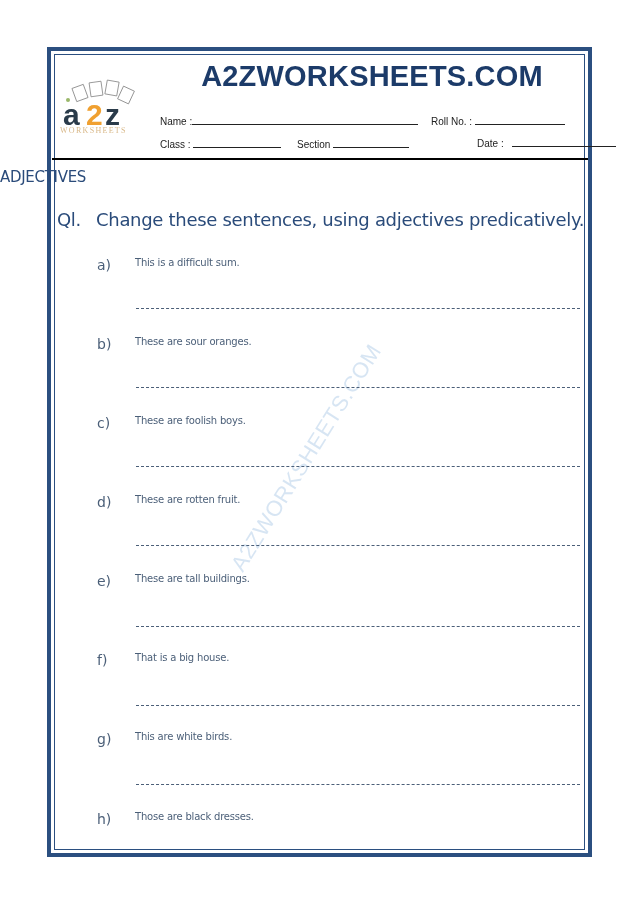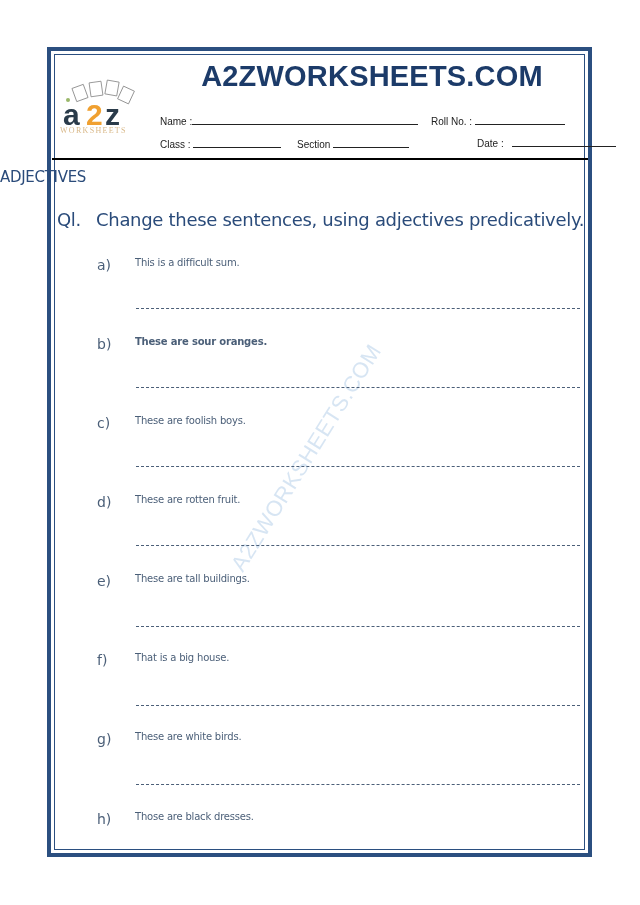--- a/index.html
+++ b/index.html
@@ -78,21 +78,21 @@
 
 <div class="watermark">A2ZWORKSHEETS.COM</div>
 
 <div>
   <div class="item-label" style="top:257px;">a)</div>
   <div class="item-text" style="top:257px;">This is a difficult sum.</div>
   <div class="answer-line" style="top:308px;"></div>
 </div>
 <div>
   <div class="item-label" style="top:336px;">b)</div>
-  <div class="item-text" style="top:336px;font-weight:bold;">These are sour oranges.</div>
+  <div class="item-text" style="top:336px;">These are sour oranges.</div>
   <div class="answer-line" style="top:387px;"></div>
 </div>
 <div>
   <div class="item-label" style="top:415px;">c)</div>
   <div class="item-text" style="top:415px;">These are foolish boys.</div>
   <div class="answer-line" style="top:466px;"></div>
 </div>
 <div>
   <div class="item-label" style="top:494px;">d)</div>
   <div class="item-text" style="top:494px;">These are rotten fruit.</div>
@@ -103,19 +103,19 @@
   <div class="item-text" style="top:573px;">These are tall buildings.</div>
   <div class="answer-line" style="top:626px;"></div>
 </div>
 <div>
   <div class="item-label" style="top:652px;">f)</div>
   <div class="item-text" style="top:652px;">That is a big house.</div>
   <div class="answer-line" style="top:705px;"></div>
 </div>
 <div>
   <div class="item-label" style="top:731px;">g)</div>
-  <div class="item-text" style="top:731px;">These are white birds.</div>
+  <div class="item-text" style="top:731px;">This are white birds.</div>
   <div class="answer-line" style="top:784px;"></div>
 </div>
 <div>
   <div class="item-label" style="top:811px;">h)</div>
   <div class="item-text" style="top:811px;">Those are black dresses.</div>
 </div>
 
 </body></html>

